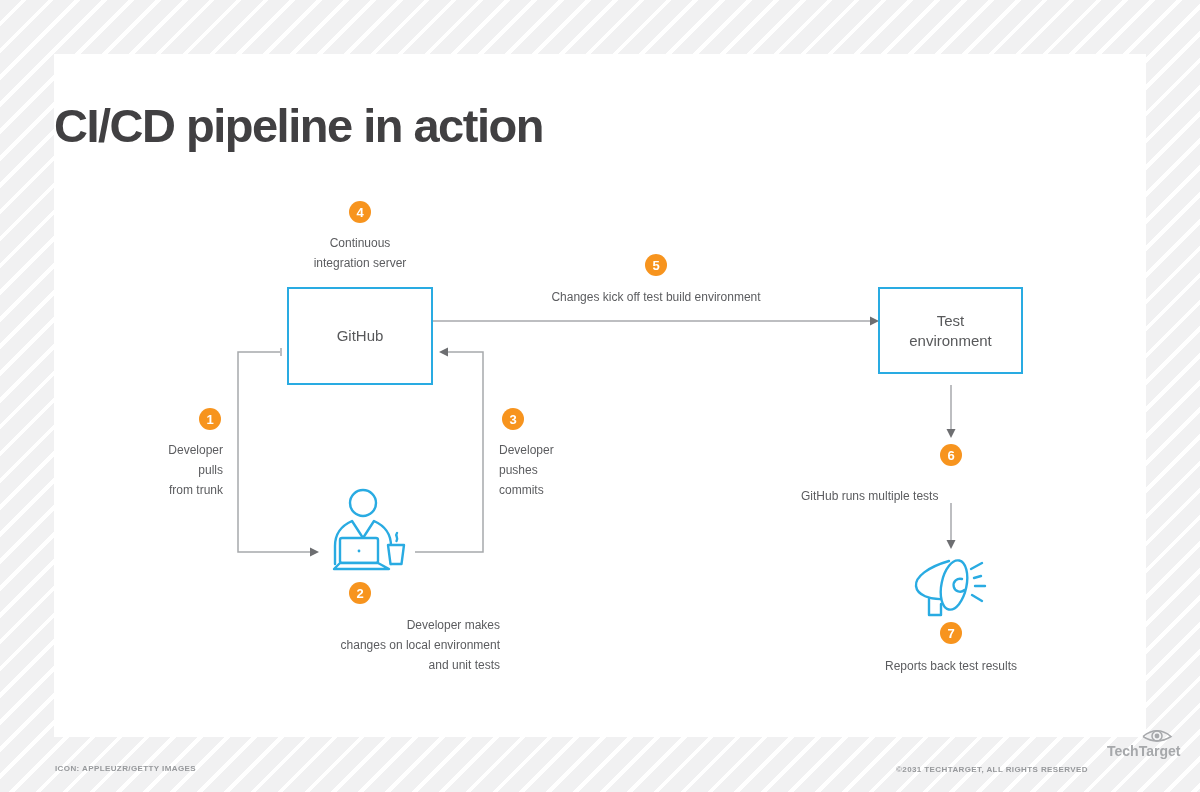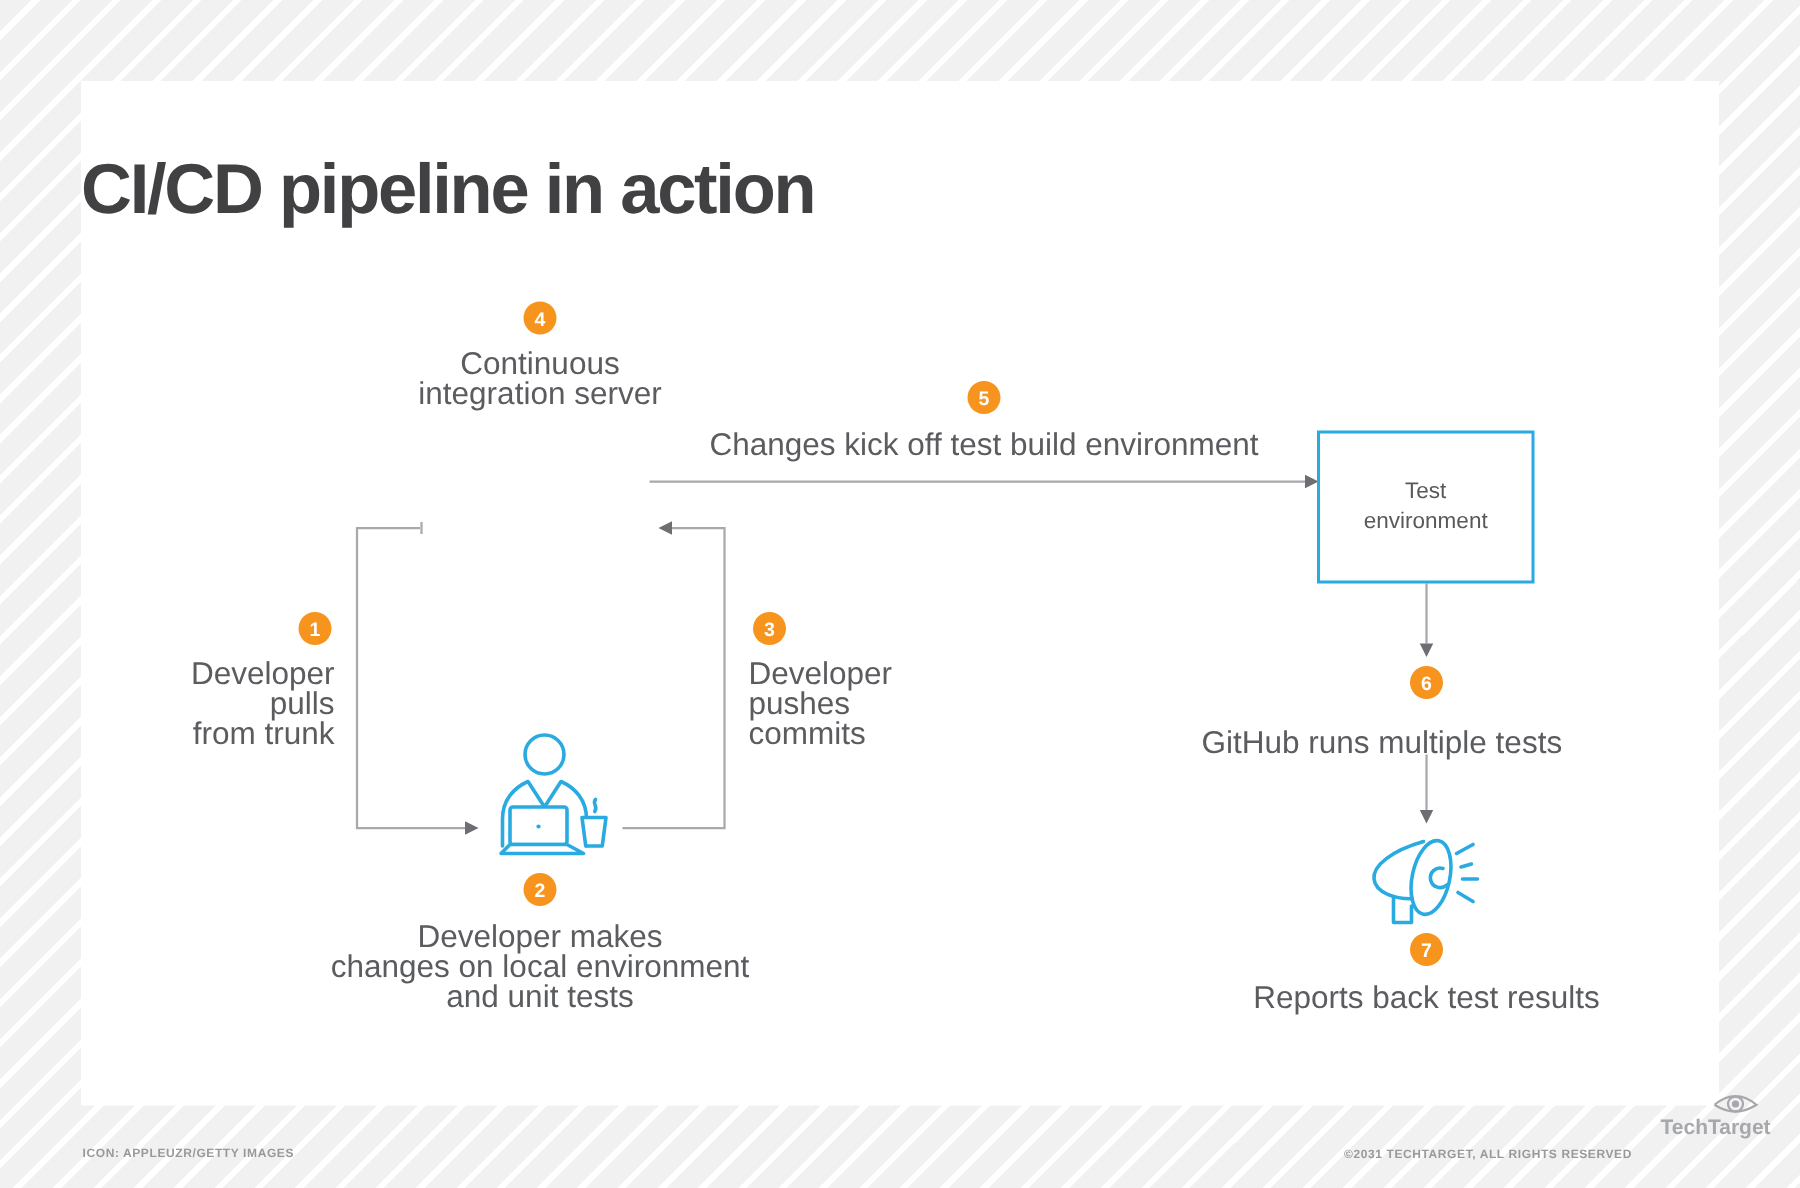--- a/index.html
+++ b/index.html
@@ -15,21 +15,21 @@
   .title{
     position:absolute;top:44px;left:0;right:0;text-align:left;
     font-size:47px;font-weight:bold;letter-spacing:-1.5px;color:#414042;
   }
   .badge{
     position:absolute;width:22px;height:22px;border-radius:50%;
     background:#F7941E;color:#ffffff;font-size:13px;font-weight:bold;
     display:flex;align-items:center;justify-content:center;
   }
   .step-label{
-    position:absolute;font-size:21px;line-height:20px;color:#5b5c5f;
+    position:absolute;font-size:12px;line-height:20px;color:#5b5c5f;
     white-space:pre-line;
   }
   .node{
     position:absolute;border:2px solid #29ABE2;background:#ffffff;
     display:flex;align-items:center;justify-content:center;text-align:center;
     font-size:15px;line-height:20px;color:#58595B;white-space:pre-line;
     box-sizing:border-box;
   }
   .connectors{position:absolute;left:0;top:0;pointer-events:none;}
   .icon-abs{position:absolute;}
@@ -62,35 +62,36 @@
     </g>
     <g fill="#6d6e71" stroke="none">
       <polygon points="256,493.5 265,498 256,502.5"></polygon>
       <polygon points="394,293.5 385,298 394,302.5"></polygon>
       <polygon points="816,262.5 825,267 816,271.5"></polygon>
       <polygon points="892.5,375 897,384 901.5,375"></polygon>
       <polygon points="892.5,486 897,495 901.5,486"></polygon>
     </g>
   </svg>
 
-  <div class="node" style="left:824px;top:233px;width:145px;height:102px;">Test
+  <div class="node" style="left:233px;top:233px;width:146px;height:98px;">GitHub</div>
+  <div class="node" style="left:824px;top:233px;width:145px;height:87px;">Test
 environment</div>
 
   <div class="badge" style="left:145px;top:354px;">1</div>
   <div class="badge" style="left:295px;top:528px;">2</div>
   <div class="badge" style="left:448px;top:354px;">3</div>
   <div class="badge" style="left:295px;top:147px;">4</div>
   <div class="badge" style="left:591px;top:200px;">5</div>
   <div class="badge" style="left:886px;top:390px;">6</div>
   <div class="badge" style="left:886px;top:568px;">7</div>
 
   <div class="step-label" style="left:29px;top:386px;width:140px;text-align:right;">Developer
 pulls
 from trunk</div>
-  <div class="step-label" style="left:166px;top:561px;width:280px;text-align:center;">Developer makes
+  <div class="step-label" style="left:166px;top:561px;width:280px;text-align:right;">Developer makes
 changes on local environment
 and unit tests</div>
   <div class="step-label" style="left:445px;top:386px;width:160px;text-align:left;">Developer
 pushes
 commits</div>
   <div class="step-label" style="left:196px;top:179px;width:220px;text-align:center;">Continuous
 integration server</div>
   <div class="step-label" style="left:392px;top:233px;width:420px;text-align:center;">Changes kick off test build environment</div>
   <div class="step-label" style="left:747px;top:432px;width:300px;text-align:left;">GitHub runs multiple tests</div>
   <div class="step-label" style="left:747px;top:602px;width:300px;text-align:center;">Reports back test results</div>

